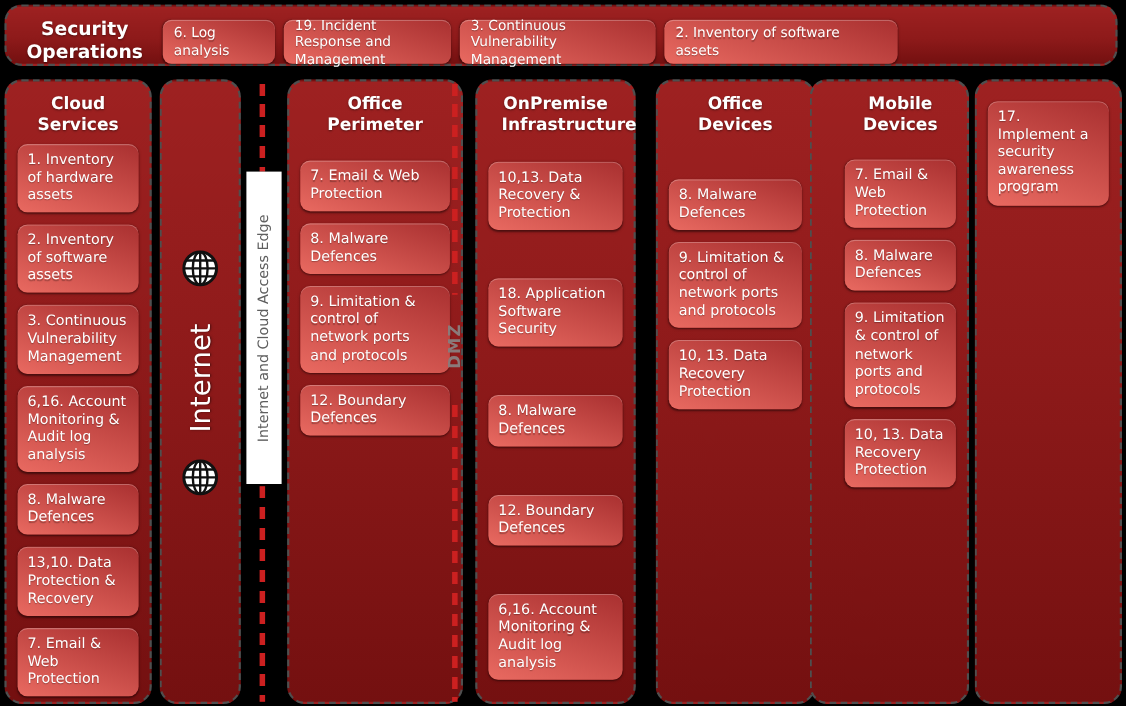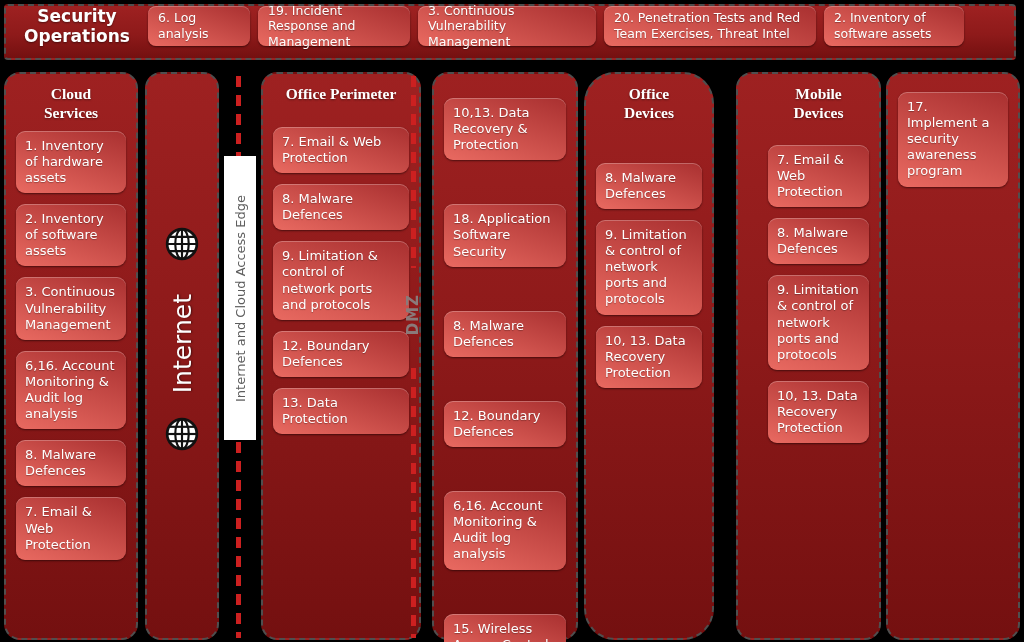--- a/index.html
+++ b/index.html
@@ -11,23 +11,23 @@
     --text-white:#ffffff;
   }
   *{box-sizing:border-box;margin:0;padding:0;}
   html,body{width:1024px;height:642px;overflow:hidden;}
   body{background:var(--background);font-family:"DejaVu Sans","Liberation Sans",sans-serif;position:relative;}
   .canvas{position:absolute;inset:0;}
 
   
   .topbar{
     position:absolute;left:4px;top:4px;width:1012px;height:56px;
-    border:2px dashed var(--dashed-border);border-radius:4px;
+    border:2px dashed var(--dashed-border);border-radius:16px;
     background:linear-gradient(180deg,var(--zone-fill-top) 0%,var(--zone-fill-mid) 55%,var(--zone-fill-bottom) 100%);
-    display:flex;align-items:flex-start;
+    display:flex;align-items:flex-end;
   }
   .topbar-title{
     width:142px;flex:0 0 142px;text-align:center;color:var(--text-white);
     font-weight:bold;font-size:17px;line-height:1.2;text-shadow:0 1px 2px rgba(0,0,0,.45);
   }
   .topbar-items{display:flex;gap:8px;align-items:stretch;height:40px;}
   .chip{
     border-radius:8px;color:var(--text-white);font-size:12.5px;line-height:1.25;
     padding:4px 10px;display:flex;align-items:center;
     background:linear-gradient(200deg,var(--item-fill-top) 0%,var(--item-fill-bottom) 100%);
@@ -41,35 +41,35 @@
   .topbar-items .chip:nth-child(5){width:140px;}
 
   
   .col{
     position:absolute;top:72px;height:568px;
     border:2px dashed var(--dashed-border);border-radius:16px;
     background:linear-gradient(180deg,var(--zone-fill-top) 0%,var(--zone-fill-mid) 45%,var(--zone-fill-bottom) 100%);
   }
   .col h2{
     color:var(--text-white);font-weight:bold;font-size:15.5px;line-height:1.22;
-    text-align:center;padding:11px 22px 0;text-shadow:0 1px 2px rgba(0,0,0,.45);font-family:Liberation Serif, serif;
+    text-align:center;padding:11px 22px 0;text-shadow:0 1px 2px rgba(0,0,0,.45);
   }
   .items{display:flex;flex-direction:column;gap:11px;padding:0 10px;}
   .item{
     border-radius:9px;color:var(--text-white);font-size:13px;line-height:1.24;
     padding:7px 9px;
     background:linear-gradient(200deg,var(--item-fill-top) 0%,var(--item-fill-bottom) 100%);
     box-shadow:inset 0 1px 0 rgba(255,255,255,.25), 0 1px 2px rgba(0,0,0,.5);
     text-shadow:0 1px 1px rgba(0,0,0,.3);
   }
   .col-cloud{left:4px;width:134px;}            .col-cloud .items{margin-top:8px;}
   .col-internet{left:145px;width:74px;}
   .col-perimeter{left:261px;width:160px;}      .col-perimeter .items{margin-top:23px;}
   .col-onpremise{left:432px;width:146px;}      .col-onpremise .items{margin-top:24px;gap:44px;}
-  .col-officedev{left:584px;width:130px;border-radius:31px;}      .col-officedev .items{margin-top:40px;}
+  .col-officedev{left:596px;width:145px;}      .col-officedev .items{margin-top:40px;}
   .col-mobiledev{left:736px;width:145px;padding-left:20px;}      .col-mobiledev .items{margin-top:22px;}
   .col-users{left:886px;width:134px;}          .col-users .items{margin-top:18px;}
 
   
   .col-internet{overflow:hidden;}
   .globe{position:absolute;left:50%;transform:translateX(-50%);}
   .globe-top{top:152px;} .globe-bottom{top:342px;}
   .vtext{writing-mode:vertical-rl;transform:rotate(180deg);}
   .internet-label{
     position:absolute;left:0;right:0;top:205px;height:130px;
@@ -105,33 +105,33 @@
 <body>
 
 <div class="canvas">
 
   <section class="topbar">
     <div class="topbar-title">Security Operations</div>
     <div class="topbar-items">
         <div class="chip">6. Log analysis</div>
         <div class="chip">19. Incident Response and Management</div>
         <div class="chip">3. Continuous Vulnerability Management</div>
-        <div class="chip">20. Penetration Tests and Red Team Exercises, Threat Intel</div>
         <div class="chip">2. Inventory of software assets</div>
       </div>
   </section>
 
   <section class="col col-cloud">
     <h2>Cloud Services</h2>
     <div class="items">
         <div class="item">1. Inventory of hardware assets</div>
         <div class="item">2. Inventory of software assets</div>
         <div class="item">3. Continuous Vulnerability Management</div>
         <div class="item">6,16. Account Monitoring &amp; Audit log analysis</div>
         <div class="item">8. Malware Defences</div>
+        <div class="item">13,10. Data Protection &amp; Recovery</div>
         <div class="item">7. Email &amp; Web Protection</div>
       </div>
   </section>
 
   <section class="col col-internet">
     <div class="globe globe-top">
       <svg width="36" height="36" viewBox="0 0 40 40">
         <circle cx="20" cy="20" r="16.5" fill="#ffffff" stroke="#111111" stroke-width="3"></circle>
         <ellipse cx="20" cy="20" rx="7.5" ry="16.5" fill="none" stroke="#111111" stroke-width="2.4"></ellipse>
         <line x1="20" y1="3.5" x2="20" y2="36.5" stroke="#111111" stroke-width="2.4"></line>
@@ -155,25 +155,25 @@
     </div>
   </section>
 
   <section class="col col-perimeter">
     <h2>Office Perimeter</h2>
     <div class="items">
         <div class="item">7. Email &amp; Web Protection</div>
         <div class="item">8. Malware Defences</div>
         <div class="item">9. Limitation &amp; control of network ports and protocols</div>
         <div class="item">12. Boundary Defences</div>
-        <div class="item">13. Data Protection</div>
       </div>
   </section>
 
   <section class="col col-onpremise">
+    <h2>OnPremise Infrastructure</h2>
     <div class="items">
         <div class="item">10,13. Data Recovery &amp; Protection</div>
         <div class="item">18. Application Software Security</div>
         <div class="item">8. Malware Defences</div>
         <div class="item">12. Boundary Defences</div>
         <div class="item">6,16. Account Monitoring &amp; Audit log analysis</div>
         <div class="item">15. Wireless Access Control</div>
       </div>
   </section>
 

